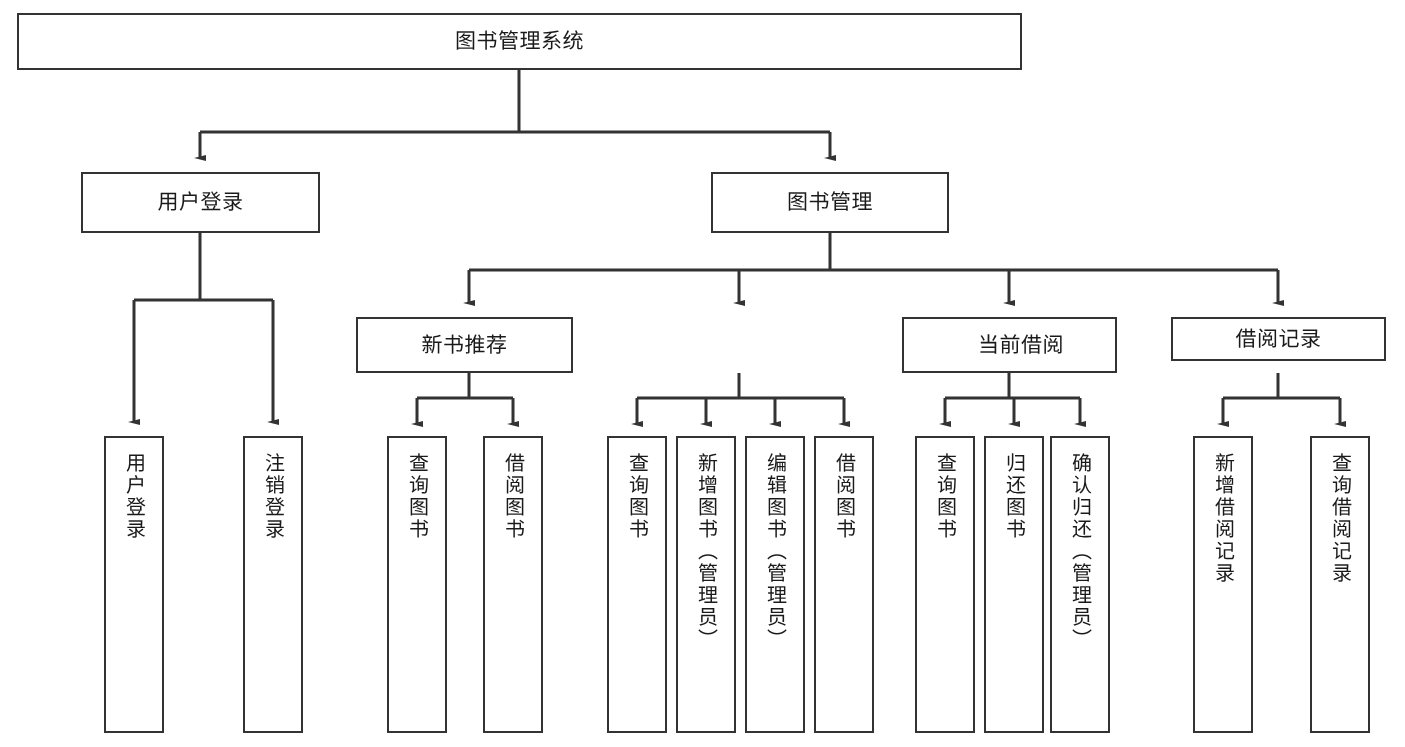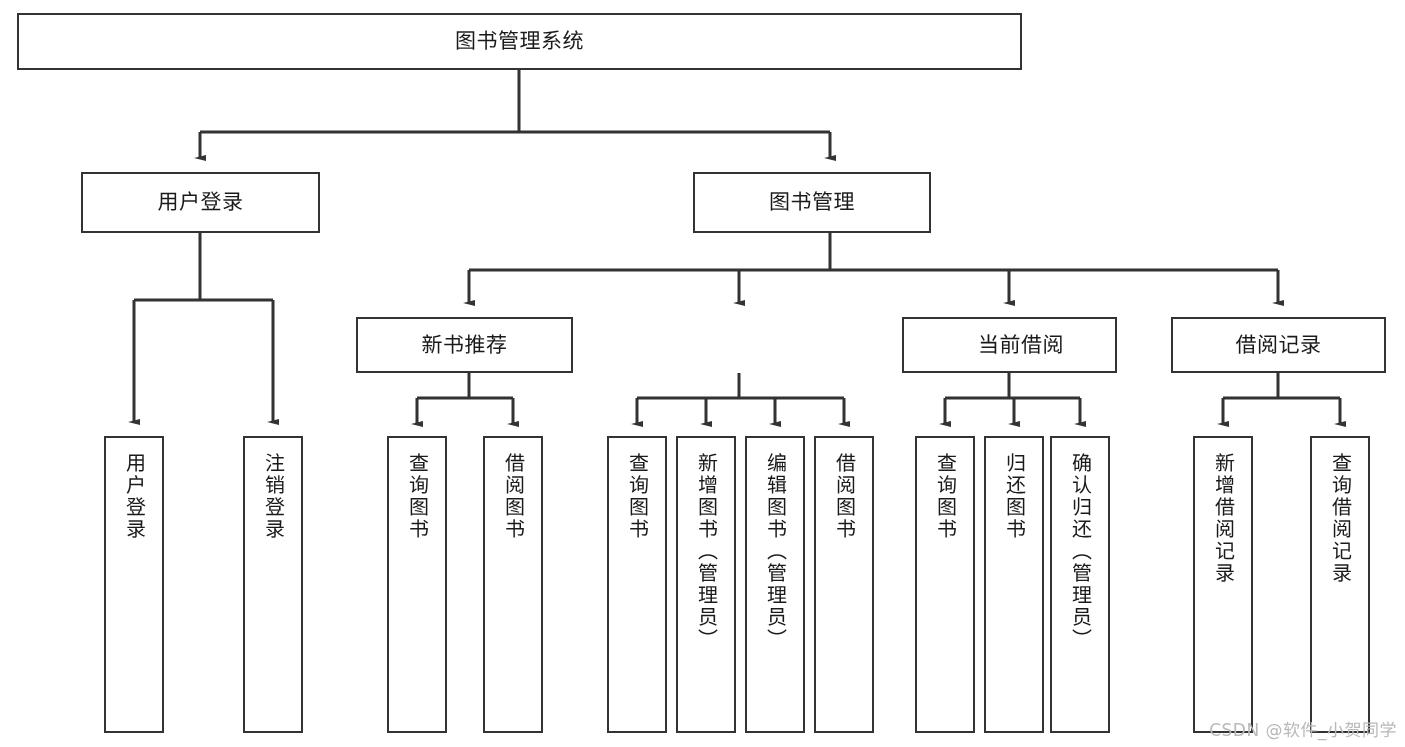--- a/index.html
+++ b/index.html
@@ -122,31 +122,31 @@
     </g>
   </svg>
 
   <div class="node-box" style="left:17px; top:13px; width:1005px; height:57px;">
     <span class="node-label">图书管理系统</span>
   </div>
 
   <div class="node-box" style="left:81px; top:172px; width:239px; height:61px;">
     <span class="node-label">用户登录</span>
   </div>
-  <div class="node-box" style="left:693px; top:172px; width:238px; height:61px;">
+  <div class="node-box" style="left:711px; top:172px; width:238px; height:61px;">
     <span class="node-label">图书管理</span>
   </div>
 
   <div class="node-box" style="left:356px; top:317px; width:217px; height:56px;">
     <span class="node-label">新书推荐</span>
   </div>
   <div class="node-box" style="left:902px; top:317px; width:215px; height:56px;padding-left:23px;">
     <span class="node-label">当前借阅</span>
   </div>
-  <div class="node-box" style="left:1171px; top:317px; width:215px; height:56px;">
+  <div class="node-box" style="left:1171px; top:317px; width:215px; height:44px;">
     <span class="node-label">借阅记录</span>
   </div>
 
   <div class="node-box vertical" style="left:104px; top:436px; width:60px; height:297px;">
     <span class="node-label">用户登录</span>
   </div>
   <div class="node-box vertical" style="left:243px; top:436px; width:60px; height:297px;">
     <span class="node-label">注销登录</span>
   </div>
 
@@ -180,15 +180,14 @@
     <span class="node-label">确认归还（管理员）</span>
   </div>
 
   <div class="node-box vertical" style="left:1193px; top:436px; width:60px; height:297px;">
     <span class="node-label">新增借阅记录</span>
   </div>
   <div class="node-box vertical" style="left:1310px; top:436px; width:60px; height:297px;">
     <span class="node-label">查询借阅记录</span>
   </div>
 
-  <div class="watermark">CSDN @软件_小贺同学</div>
 
 </div>
 
 </body></html>

